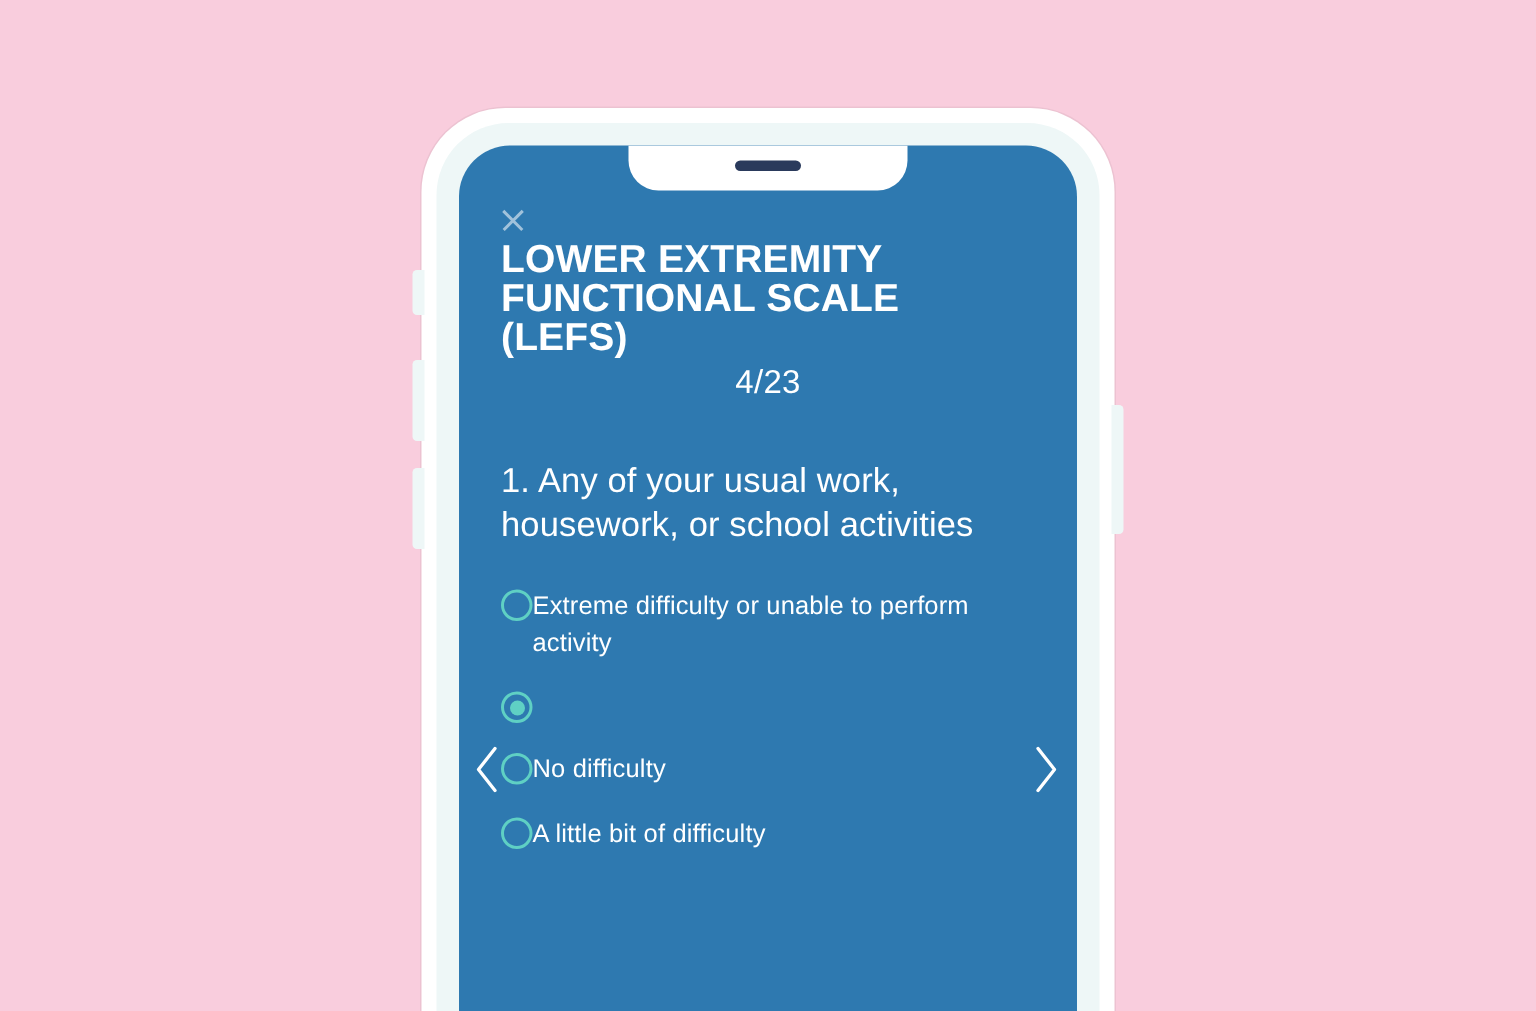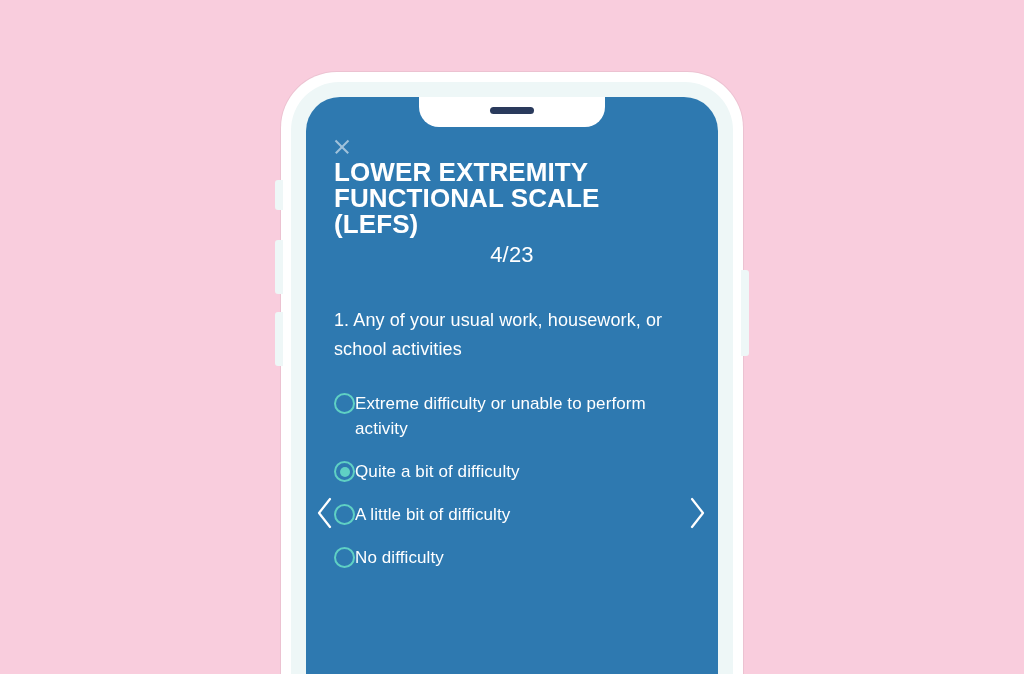--- a/index.html
+++ b/index.html
@@ -120,21 +120,21 @@
   .progress-counter {
     text-align: center;
     font-size: 22px;
     padding-top: 5px;
     letter-spacing: 0.2px;
     font-weight: 400;
   }
 
   .question-text {
     padding-top: 38px;
-    font-size: 18px;
+    font-size: 23px;
     line-height: 29px;
     font-weight: 400;
     max-width: 340px;
     letter-spacing: 0.1px;
   }
 
   .select-one-label {
     padding-top: 42px;
     font-size: 10.5px;
     font-weight: bold;
@@ -222,32 +222,31 @@
 
     <div class="options">
 
       <div class="option-row">
         <span class="radio"></span>
         <span class="option-label">Extreme difficulty or unable to perform activity</span>
       </div>
 
       <div class="option-row">
         <span class="radio selected"></span>
-        <span class="option-label">Quite a bit of difficulty</span>
-      </div>
-
+      </div>
+
+
+      <div class="option-row">
+        <span class="radio"></span>
+        <span class="option-label">No difficulty</span>
+      </div>
 
       <div class="option-row">
         <span class="radio"></span>
         <span class="option-label">A little bit of difficulty</span>
-      </div>
-
-      <div class="option-row">
-        <span class="radio"></span>
-        <span class="option-label">No difficulty</span>
       </div>
 
     </div>
   </div>
 </div>
 
 <div class="nav-arrow prev">
   <svg width="22" height="34" viewBox="0 0 22 34" fill="none" xmlns="http://www.w3.org/2000/svg">
     <path d="M16 3 L5 17 L16 31" stroke="#ffffff" stroke-width="2.2" stroke-linecap="round" stroke-linejoin="round"></path>
   </svg>

